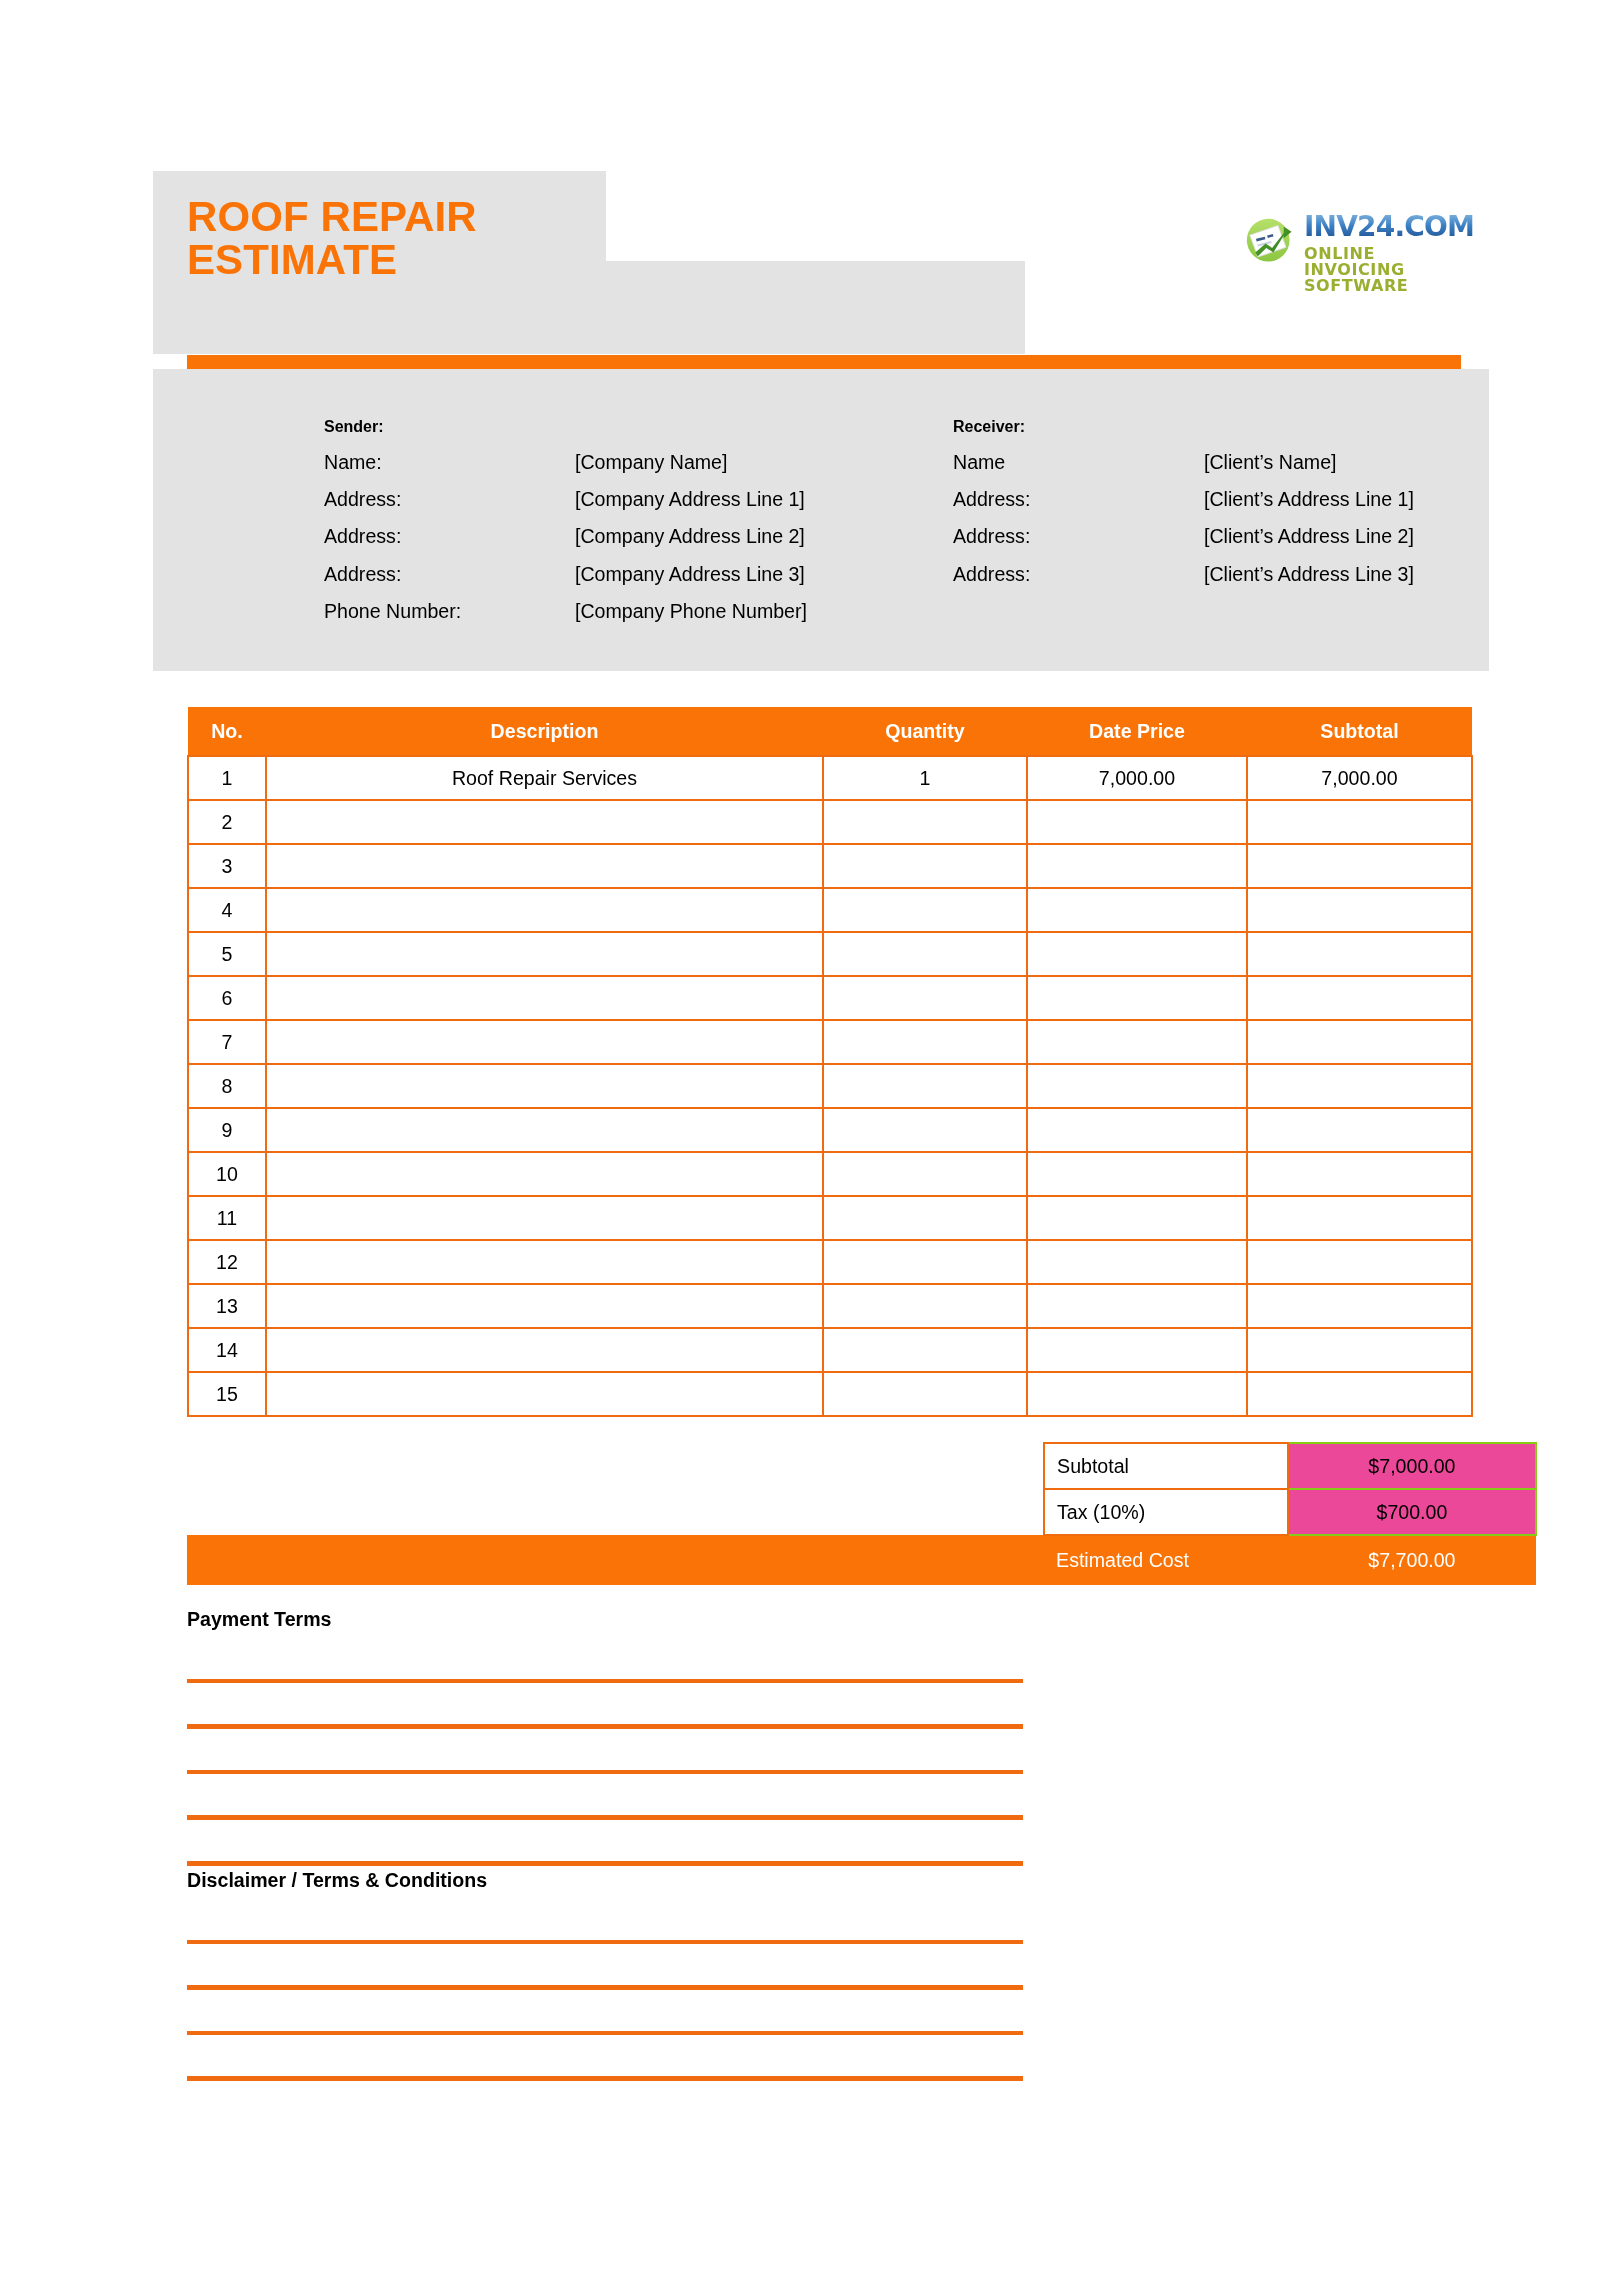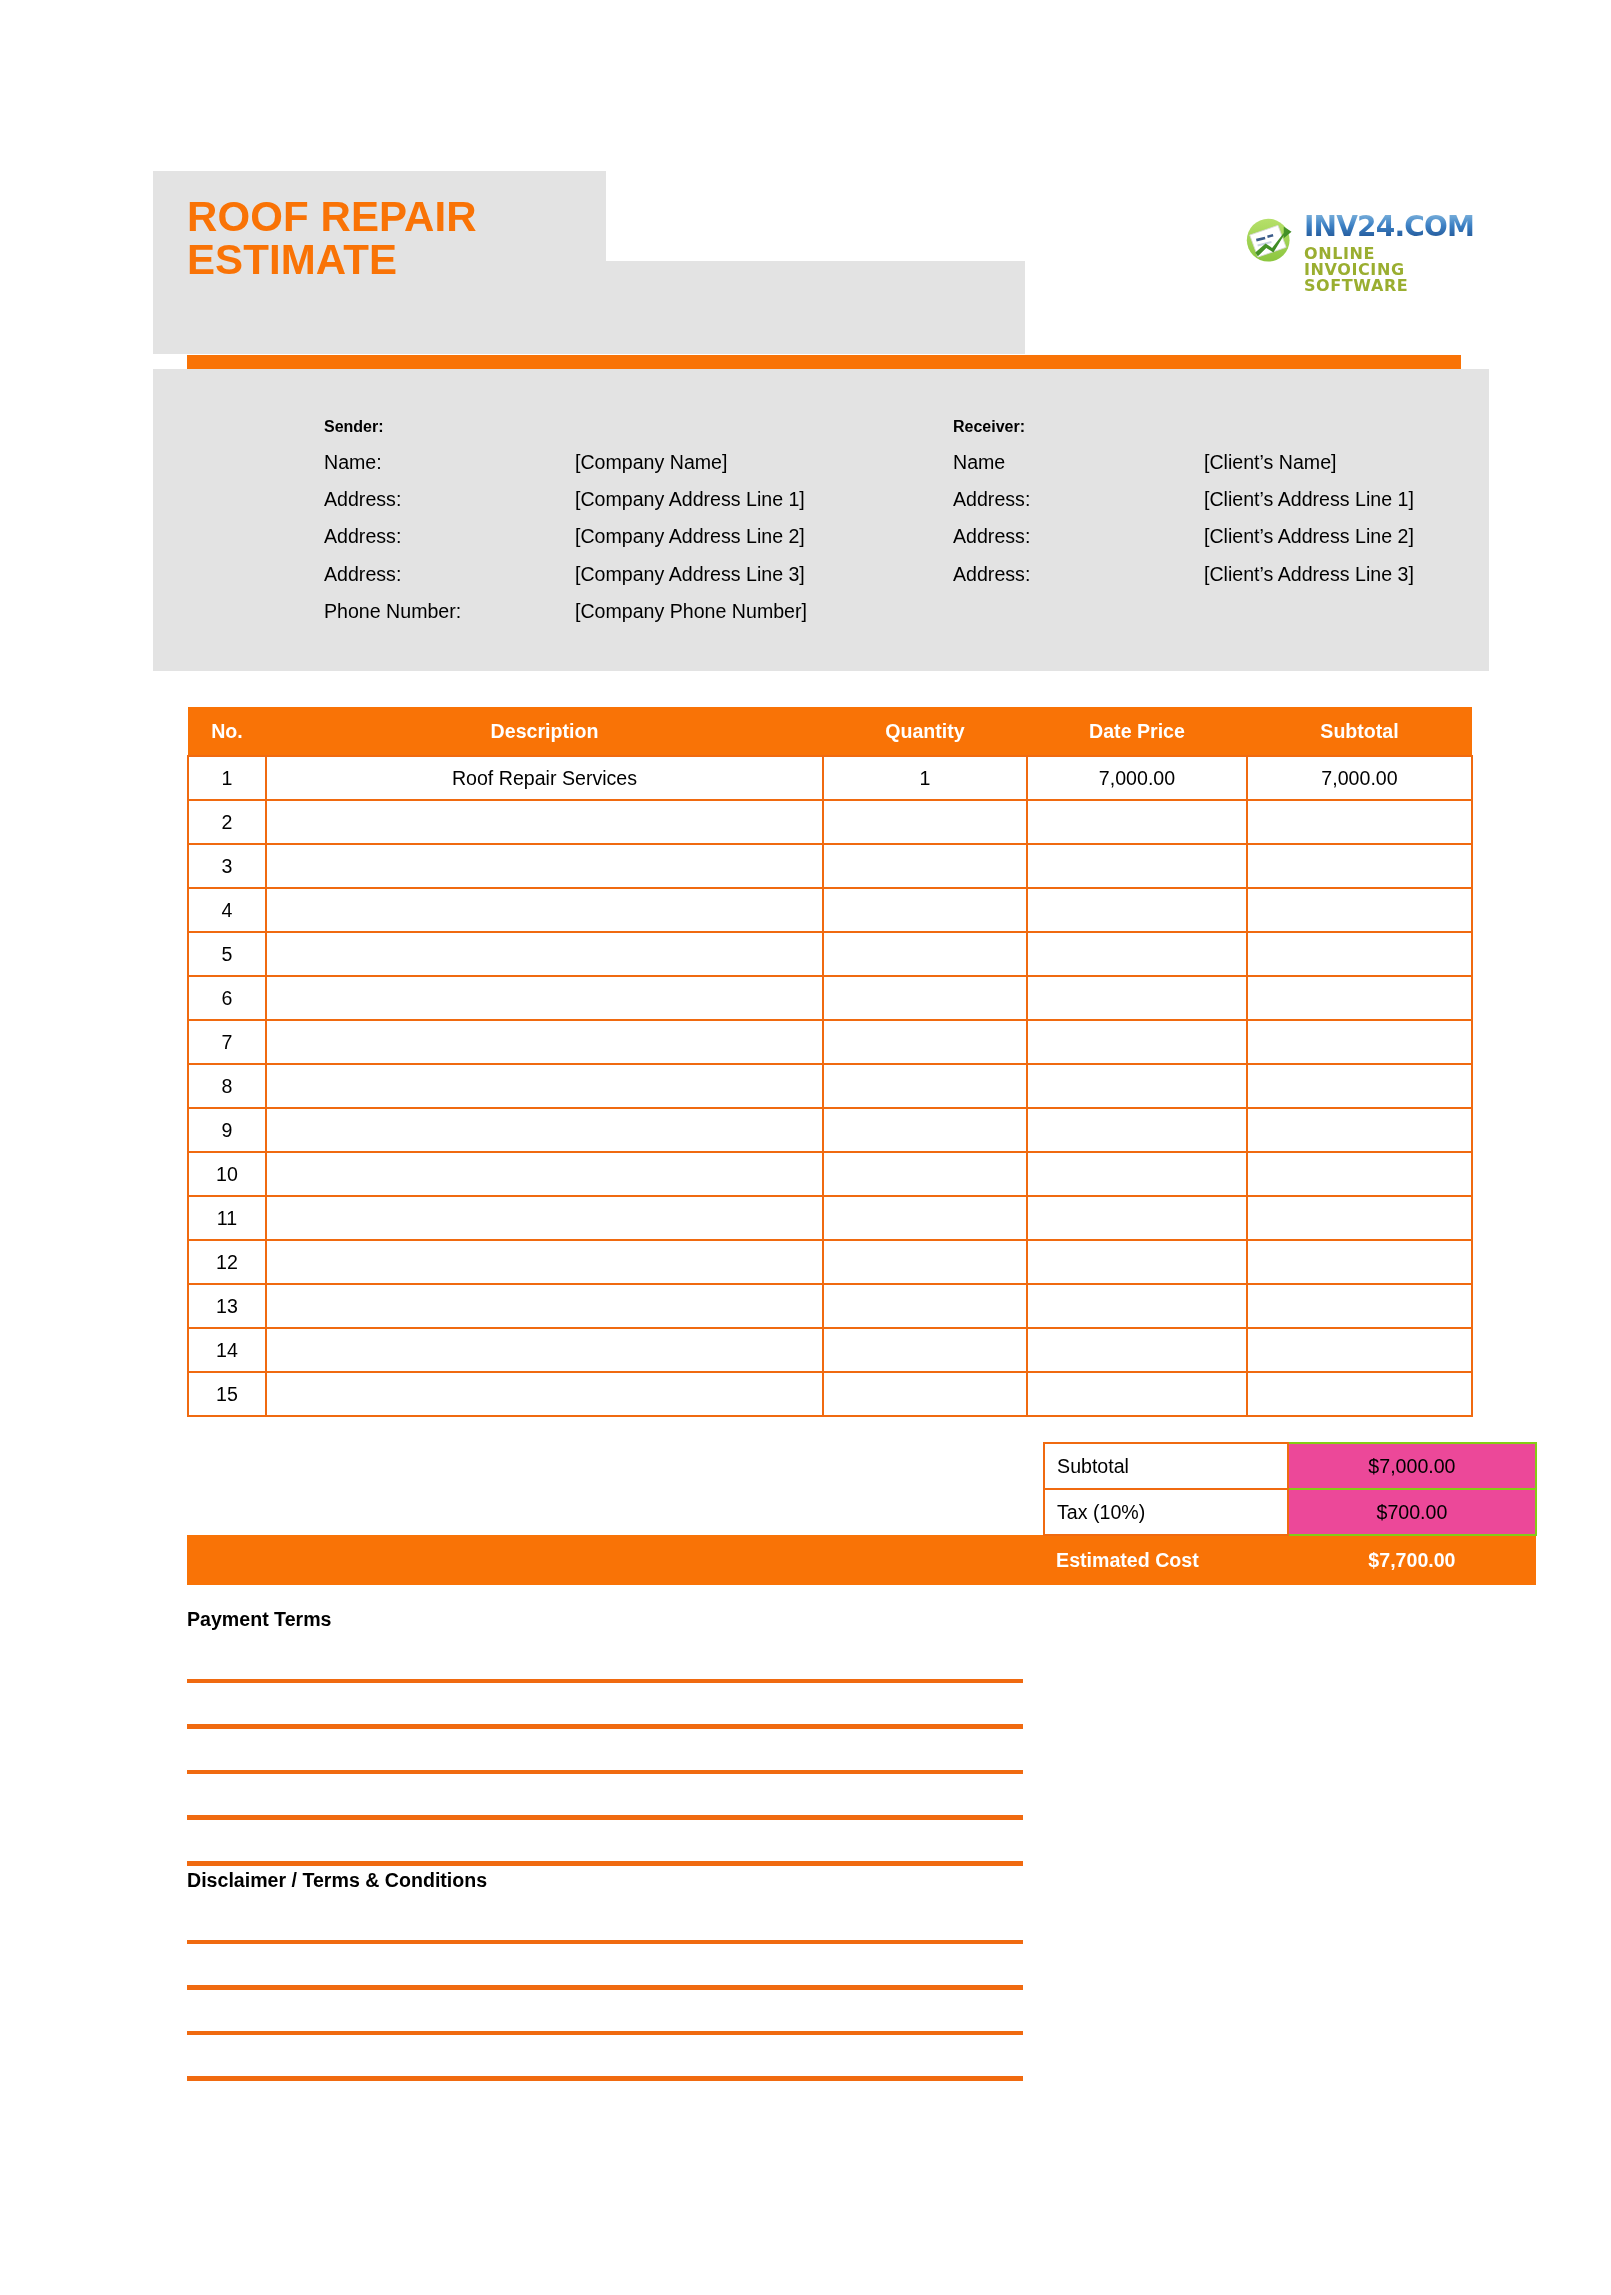--- a/index.html
+++ b/index.html
@@ -207,21 +207,21 @@
   td.tot-value {
     width: 223px;
     border: 2px solid #84cc16;
     text-align: center;
     background: #ec4899;
   }
   tr.grand td {
     background: #F97306;
     border: none;
     color: #ffffff;
-    font-weight: bold;
+    font-weight: normal;
     height: 49px;
   }
   tr.grand td.spacer-cell { background: #F97306; }
   tr.grand td.tot-label { text-align: left; }
   tr.grand td.tot-value { text-align: center; }
 
   
   .note-sec { position: absolute; left: 171px; width: 836px; }
   .note-title {
     font-size: 19.6px;

